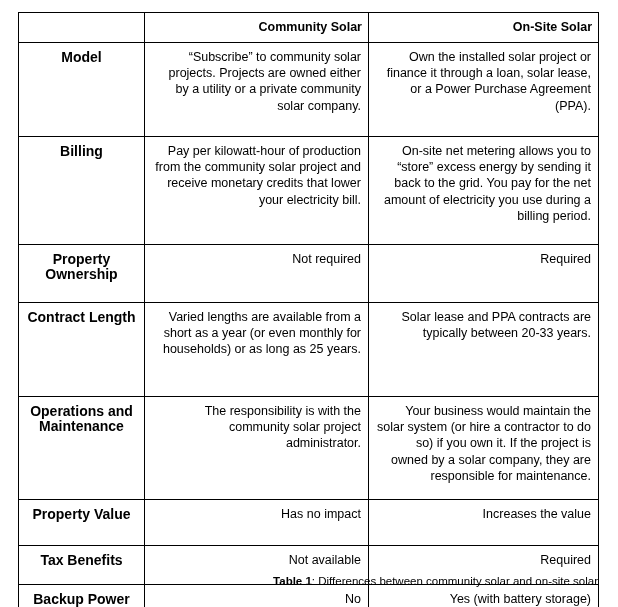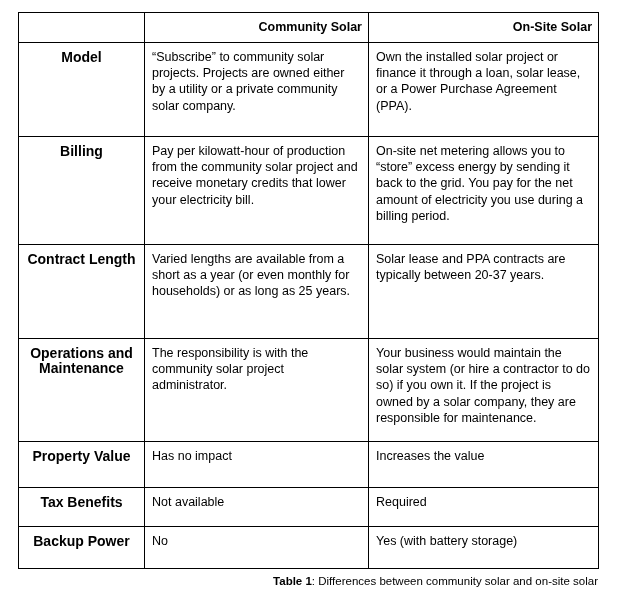--- a/index.html
+++ b/index.html
@@ -61,21 +61,21 @@
   td.row-head {
     text-align: center;
     font-weight: bold;
     font-size: 14px;
     line-height: 15px;
     padding: 7px 5px 6px 5px;
     vertical-align: top;
   }
   
   td.cell {
-    text-align: left;
+    text-align: right;
     font-size: 12.5px;
     line-height: 16.2px;
     padding: 6px 7px 6px 7px;
     vertical-align: top;
   }
   
   tr.r-model td { height: 80px; }
   tr.r-billing td { height: 94px; }
   tr.r-ownership td { height: 44px; }
   tr.r-contract td { height: 80px; }
@@ -121,25 +121,30 @@
           <td class="cell">“Subscribe” to community solar projects. Projects are owned either by a utility or a private community solar company.</td>
           <td class="cell">Own the installed solar project or finance it through a loan, solar lease, or a Power Purchase Agreement (PPA).</td>
         </tr>
 
         <tr class="r-billing">
           <td class="row-head">Billing</td>
           <td class="cell">Pay per kilowatt-hour of production from the community solar project and receive monetary credits that lower your electricity bill.</td>
           <td class="cell">On-site net metering allows you to “store” excess energy by sending it back to the grid. You pay for the net amount of electricity you use during a billing period.</td>
         </tr>
 
+        <tr class="r-ownership">
+          <td class="row-head">Property Ownership</td>
+          <td class="cell">Not required</td>
+          <td class="cell">Required</td>
+        </tr>
 
         <tr class="r-contract">
           <td class="row-head">Contract Length</td>
           <td class="cell">Varied lengths are available from a short as a year (or even monthly for households) or as long as 25 years.</td>
-          <td class="cell">Solar lease and PPA contracts are typically between 20-37 years.</td>
+          <td class="cell">Solar lease and PPA contracts are typically between 20-33 years.</td>
         </tr>
 
         <tr class="r-ops">
           <td class="row-head">Operations and Maintenance</td>
           <td class="cell">The responsibility is with the community solar project administrator.</td>
           <td class="cell">Your business would maintain the solar system (or hire a contractor to do so) if you own it. If the project is owned by a solar company, they are responsible for maintenance.</td>
         </tr>
 
         <tr class="r-value">
           <td class="row-head">Property Value</td>

